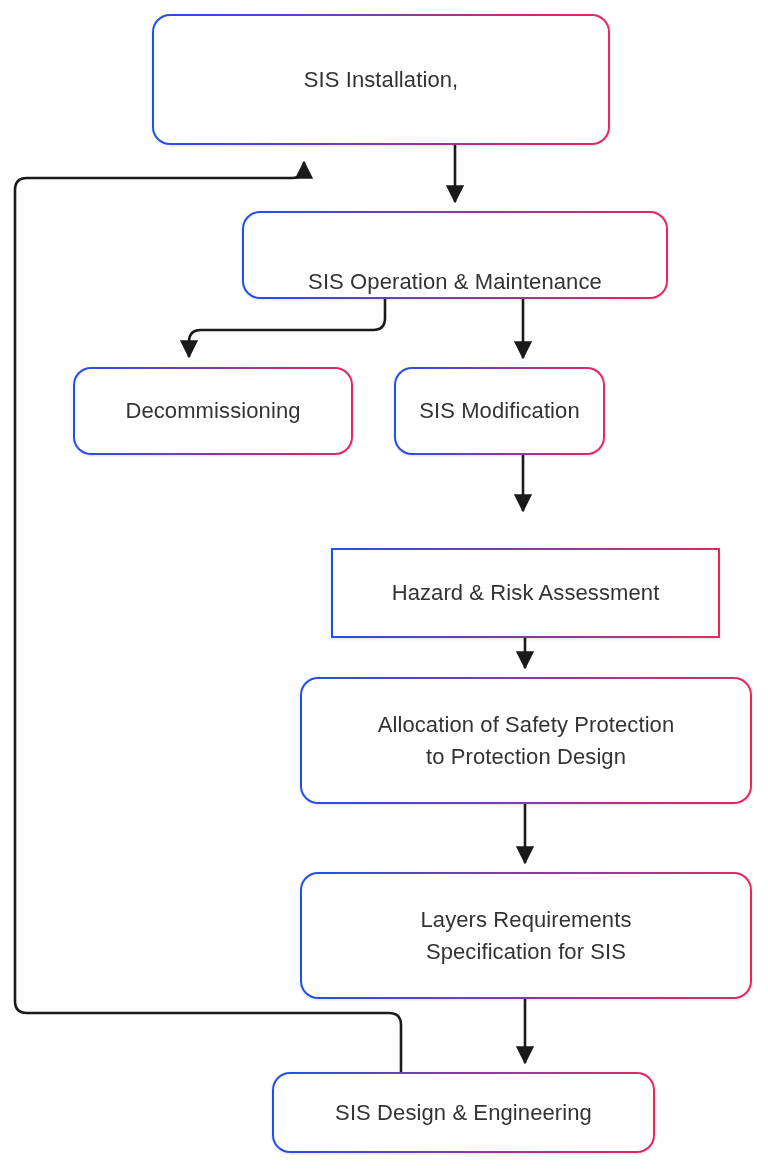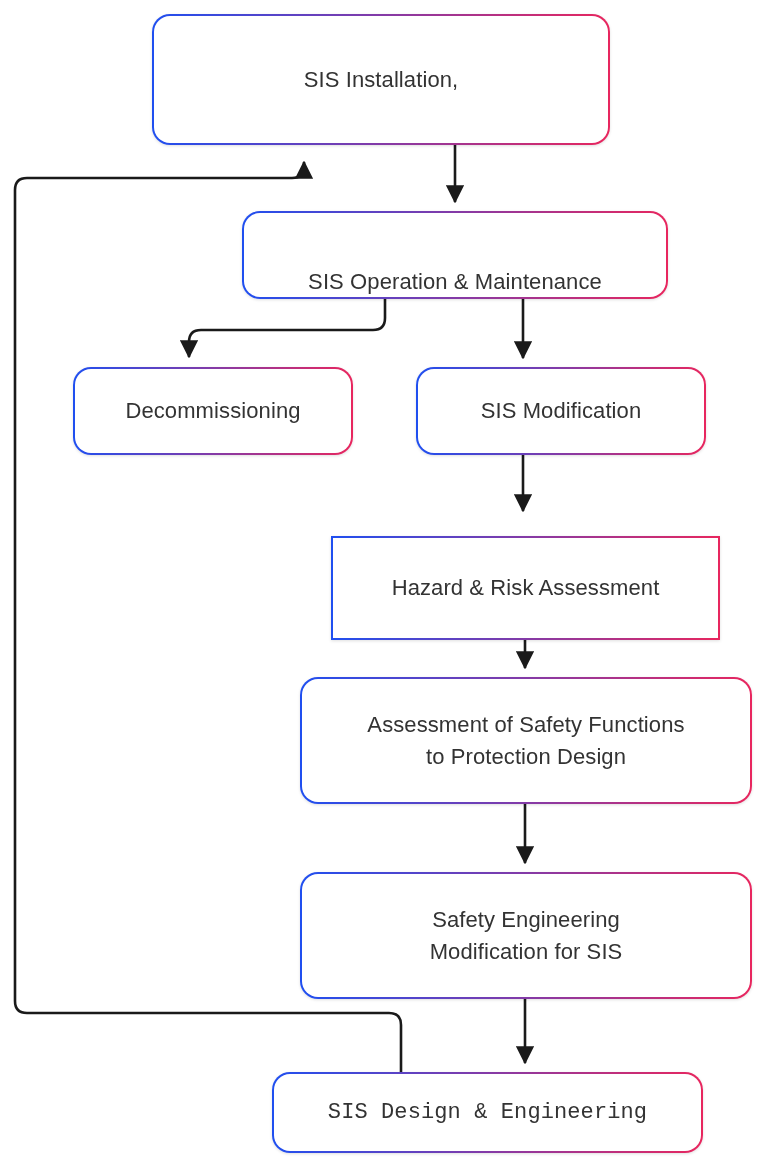--- a/index.html
+++ b/index.html
@@ -93,45 +93,45 @@
       <span>SIS Operation &amp; Maintenance</span>
     </div>
   </div>
 
   <div class="node grad" style="--c1:#1f4ff0; --c2:#e8265e; left:50px; top:367px; width:280px; height:88px;margin-left:23px;">
     <div class="label">
       <span>Decommissioning</span>
     </div>
   </div>
 
-  <div class="node grad" style="--c1:#1f4ff0; --c2:#e8265e; left:416px; top:367px; width:290px; height:88px;">
+  <div class="node grad" style="--c1:#1f4ff0; --c2:#e8265e; left:394px; top:367px; width:211px; height:88px;">
     <div class="label">
       <span>SIS Modification</span>
     </div>
   </div>
 
-  <div class="node grad sharp" style="--c1:#1f4ff0; --c2:#e8265e; left:331px; top:536px; width:389px; height:104px;">
+  <div class="node grad sharp" style="--c1:#1f4ff0; --c2:#e8265e; left:331px; top:548px; width:389px; height:90px;">
     <div class="label">
       <span>Hazard &amp; Risk Assessment</span>
     </div>
   </div>
 
   <div class="node grad" style="--c1:#1f4ff0; --c2:#e8265e; left:300px; top:677px; width:452px; height:127px;">
     <div class="label">
-      <span>Assessment of Safety Functions</span><br>
+      <span>Allocation of Safety Protection</span><br>
       <span>to Protection Design</span>
     </div>
   </div>
 
   <div class="node grad" style="--c1:#1f4ff0; --c2:#e8265e; left:300px; top:872px; width:452px; height:127px;">
     <div class="label">
-      <span>Safety Engineering</span><br>
-      <span>Modification for SIS</span>
+      <span>Layers Requirements</span><br>
+      <span>Specification for SIS</span>
     </div>
   </div>
 
-  <div class="node grad" style="--c1:#1f4ff0; --c2:#e8265e; left:272px; top:1072px; width:431px; height:81px;font-family:Liberation Mono, monospace;">
+  <div class="node grad" style="--c1:#1f4ff0; --c2:#e8265e; left:272px; top:1072px; width:383px; height:81px;">
     <div class="label">
       <span>SIS Design &amp; Engineering</span>
     </div>
   </div>
 
 </div>
 
 </body></html>

